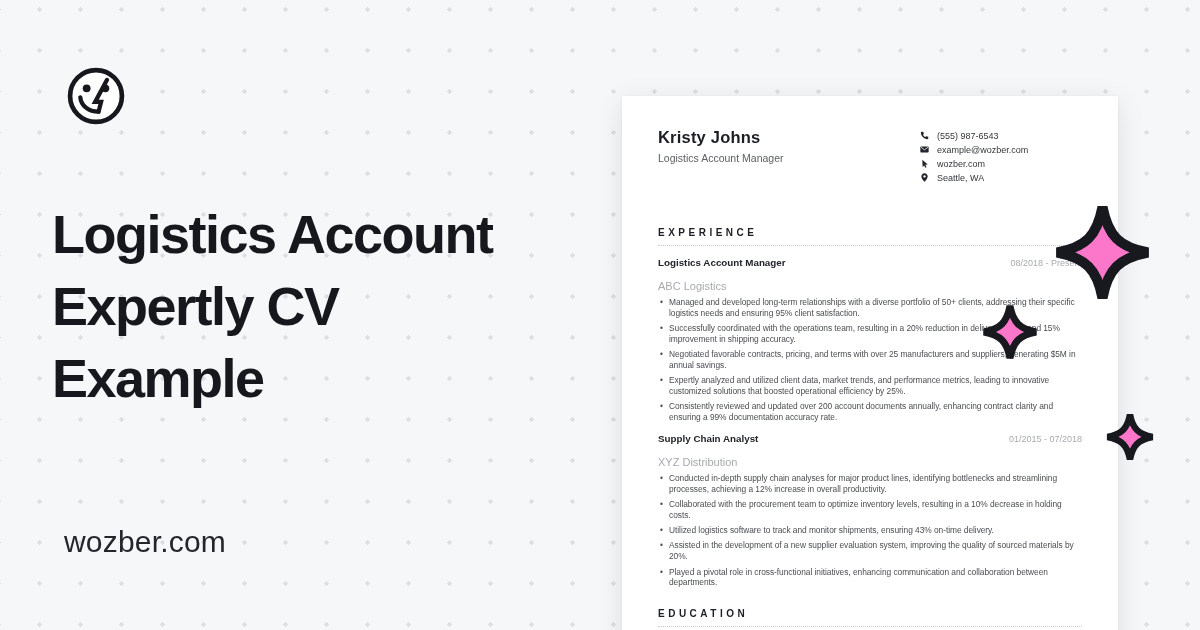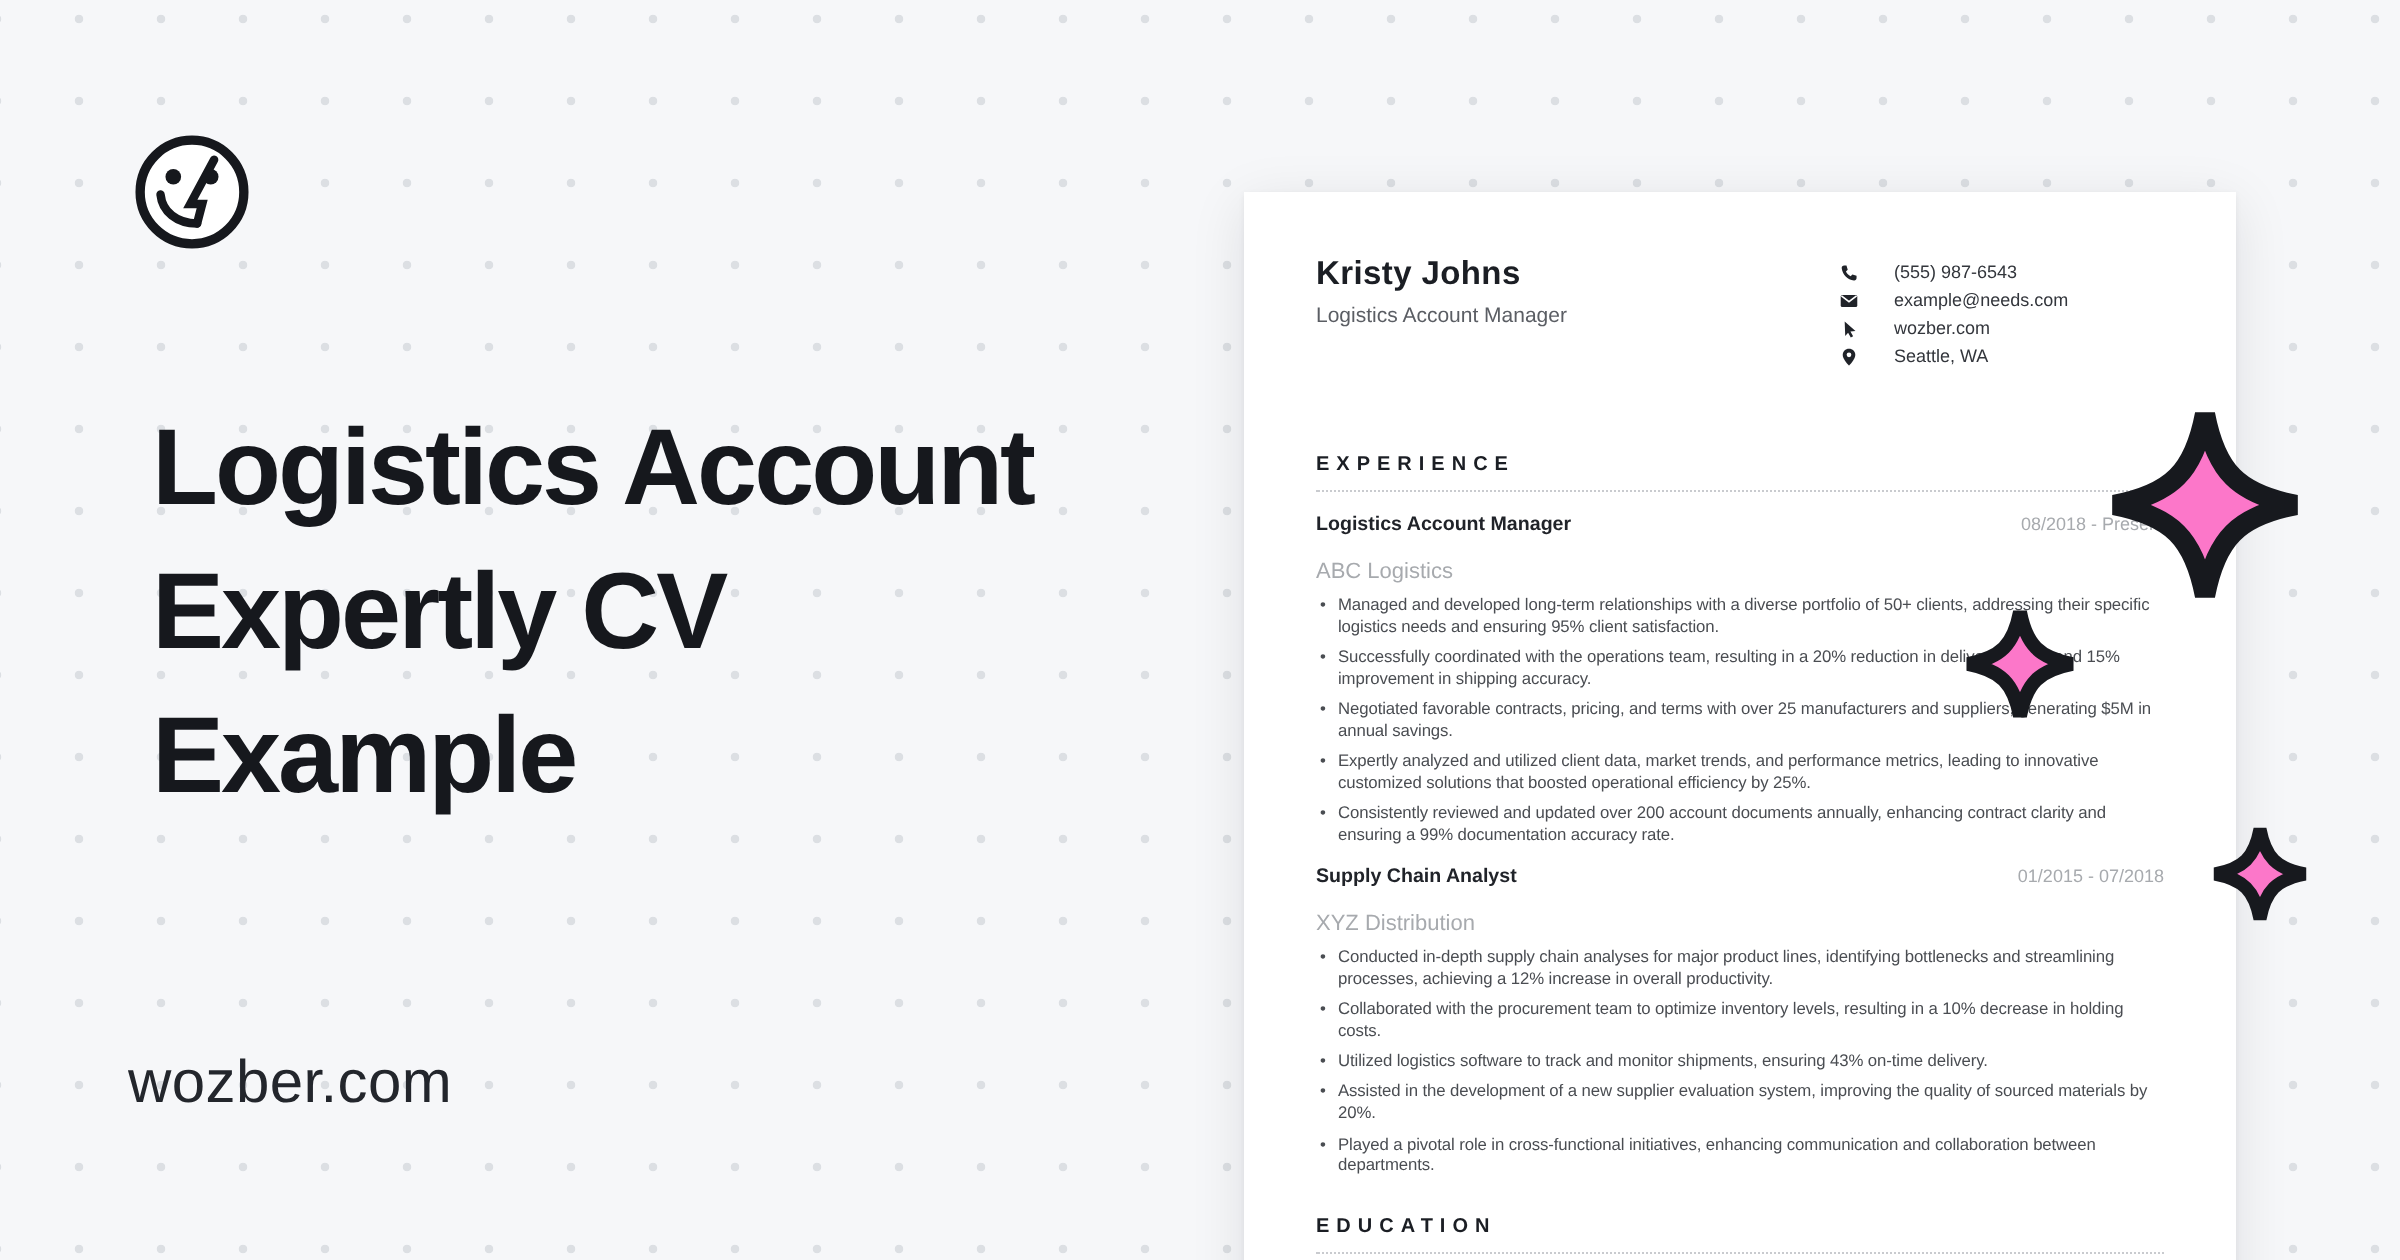--- a/index.html
+++ b/index.html
@@ -10,40 +10,40 @@
     position:relative; width:1200px; height:630px; overflow:hidden;
     background-color:#f6f7f9;
     background-image: radial-gradient(circle, #dcdfe3 2px, rgba(0,0,0,0) 2.3px);
     background-size: 41px 41px;
     background-position: 19px 30px;
   }
 
   
   .logo { position:absolute; left:62px; top:62px; width:68px; height:68px; }
   .hero-title {
-    position:absolute; left:76px; top:198px; width:520px;
+    position:absolute; left:52px; top:198px; width:520px;
     font-size:54px; line-height:72px; font-weight:800;
     letter-spacing:-1.5px; color:#16181d;
   }
   .brand {
     position:absolute; left:64px; top:525px;
     font-size:30px; color:#23262c; letter-spacing:0.2px;
   }
 
   
   .paper {
     position:absolute; left:622px; top:96px; width:496px; height:560px;
     background:#ffffff; padding:32px 36px 0 36px;
     box-shadow: 0 6px 26px rgba(20,24,31,.10), 0 1px 3px rgba(20,24,31,.06);
   }
   .cv-header { display:flex; justify-content:space-between; min-height:52px; }
   .cv-name { font-size:16.5px; font-weight:bold; color:#1b1e24; letter-spacing:0.2px; }
   .cv-role { font-size:10.5px; color:#5b5e64; margin-top:5px; }
   .contact { display:flex; flex-direction:column; gap:4px; width:162px; padding-top:3px; }
-  .contact-row { display:flex; align-items:center; gap:18px; font-size:9px; color:#33363c; }
+  .contact-row { display:flex; align-items:flex-start; gap:8px; font-size:9px; color:#33363c; }
   .contact-row svg { flex:0 0 auto; }
 
   .section { margin-top:44px; }
   .section + .section { margin-top:20px; }
   .section-heading {
     font-size:10px; font-weight:bold; letter-spacing:3.5px; color:#1b1e24;
     padding-bottom:7px; border-bottom:1px dotted #c9cbcf; margin-bottom:11px;
   }
   .entry { margin-bottom:10px; }
   .entry-top { display:flex; justify-content:space-between; align-items:baseline; }
@@ -101,21 +101,21 @@
           <svg width="9" height="9" viewBox="0 0 10 10">
               <path fill="#202329" d="M2.3 0.9 C1.5 0.9 0.85 1.55 0.95 2.35 C1.4 5.95 4.15 8.7 7.75 9.15 C8.55 9.25 9.2 8.6 9.2 7.8 L9.2 6.5 L6.9 5.8 L5.9 6.8 C4.7 6.25 3.85 5.4 3.3 4.2 L4.3 3.2 L3.6 0.9 Z"></path>
             </svg>
           <span>(555) 987-6543</span>
         </div>
         <div class="contact-row">
           <svg width="9" height="9" viewBox="0 0 10 10">
               <rect x="0.4" y="1.6" width="9.2" height="6.8" rx="0.9" fill="#202329"></rect>
               <path d="M0.8 2.2 L5 5.4 L9.2 2.2" fill="none" stroke="#ffffff" stroke-width="0.9"></path>
             </svg>
-          <span>example@needs.com</span>
+          <span>example@wozber.com</span>
         </div>
         <div class="contact-row">
           <svg width="9" height="9" viewBox="0 0 10 10">
               <path fill="#202329" d="M2.6 0.8 L8.6 6.1 L5.8 6.4 L7.3 9 L6 9.7 L4.5 7.1 L2.9 8.9 Z"></path>
             </svg>
           <span>wozber.com</span>
         </div>
         <div class="contact-row">
           <svg width="9" height="9" viewBox="0 0 10 10">
               <path fill="#202329" d="M5 0.4 C3 0.4 1.5 1.9 1.5 3.9 C1.5 6.4 5 9.8 5 9.8 C5 9.8 8.5 6.4 8.5 3.9 C8.5 1.9 7 0.4 5 0.4 Z"></path>

